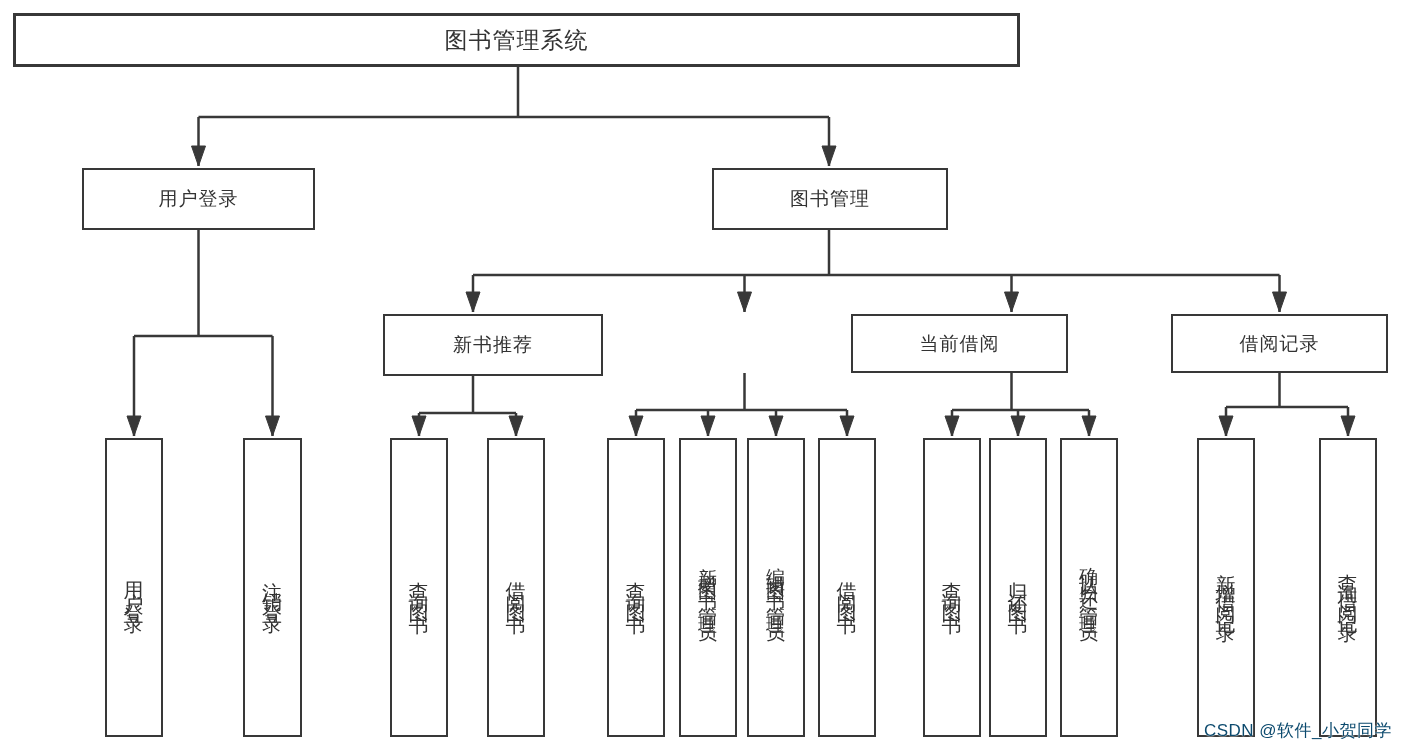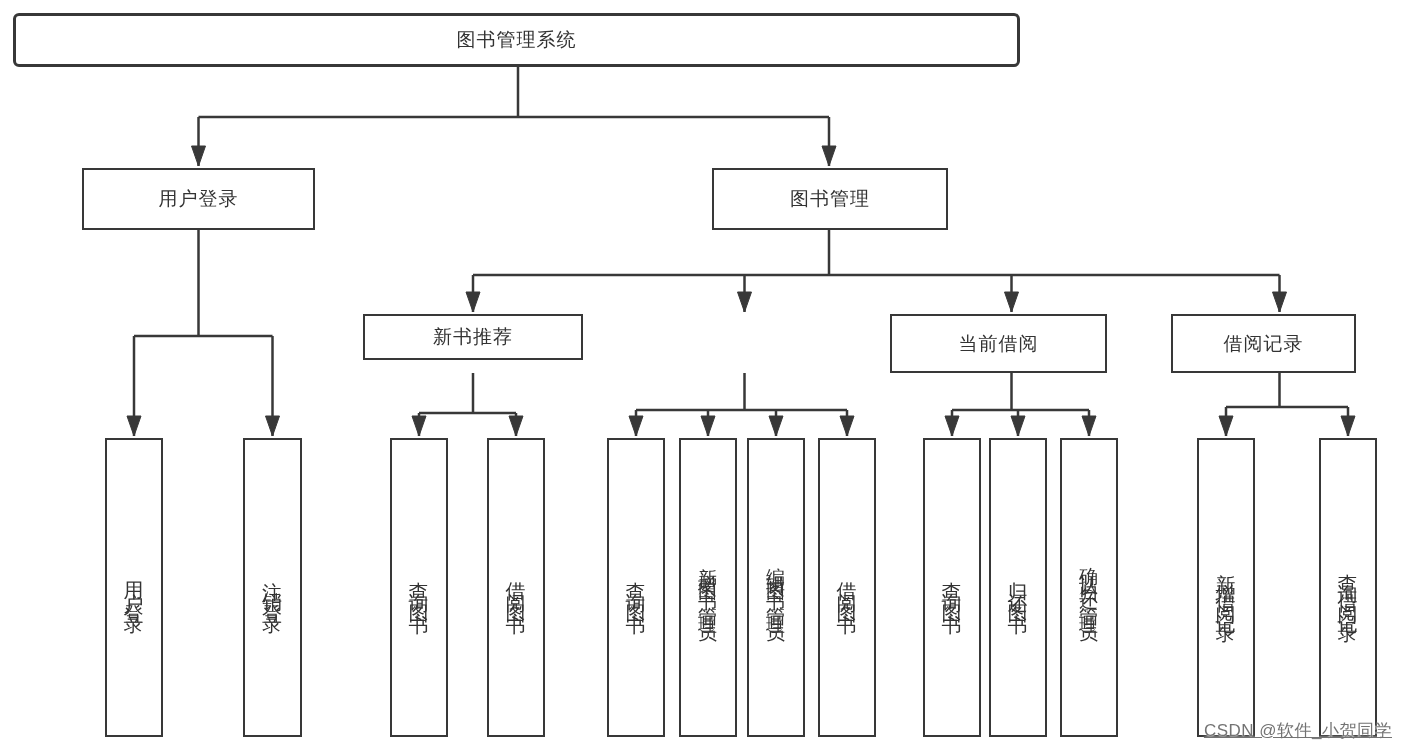--- a/index.html
+++ b/index.html
@@ -17,40 +17,39 @@
     box-sizing:border-box;
     border:2.5px solid #383838;
     background:#ffffff;
     display:flex;
     align-items:center;
     justify-content:center;
     font-size:19px;
     letter-spacing:1px;
     color:#333333;
   }
-  .node.root{border-width:3px;font-size:19px;border-radius:6px;}
+  .node.root{border-width:3px;font-size:23px;}
   .node.leaf{border-width:2px;}
   .node.leaf .vtext{
     writing-mode:vertical-rl;
     text-orientation:mixed;
     font-size:20px;
     line-height:1;
     letter-spacing:11px;
     white-space:nowrap;
   }
   .watermark{
     position:absolute;
     right:13px;
     bottom:5px;
     font-size:17px;
     letter-spacing:0.5px;
-    color:#737373;
+    color:#0c4a6e;
     text-shadow:0 0 2px #ffffff,0 0 1px #ffffff;
     pointer-events:none;
-    text-decoration:underline;
   }
 </style>
 </head>
 <body>
 
 <div class="stage">
 
   <svg class="connectors" width="1405" height="747" viewBox="0 0 1405 747" aria-hidden="true">
     <defs>
       <marker id="arw" markerUnits="userSpaceOnUse" markerWidth="22" markerHeight="16" refX="21" refY="8" orient="auto">
@@ -87,23 +86,23 @@
       <line x1="1226" y1="407" x2="1226" y2="436" marker-end="url(#arw)"></line>
       <line x1="1348" y1="407" x2="1348" y2="436" marker-end="url(#arw)"></line>
     </g>
   </svg>
 
   <div class="node root" style="left:13px;top:13px;width:1007px;height:54px">图书管理系统</div>
 
   <div class="node" style="left:82px;top:168px;width:233px;height:62px">用户登录</div>
   <div class="node" style="left:712px;top:168px;width:236px;height:62px">图书管理</div>
 
-  <div class="node" style="left:363px;top:314px;width:220px;height:46px">新书推荐</div>
-  <div class="node" style="left:890px;top:314px;width:217px;height:59px">当前借阅</div>
-  <div class="node" style="left:1171px;top:314px;width:185px;height:59px">借阅记录</div>
+  <div class="node" style="left:383px;top:314px;width:220px;height:62px">新书推荐</div>
+  <div class="node" style="left:851px;top:314px;width:217px;height:59px">当前借阅</div>
+  <div class="node" style="left:1171px;top:314px;width:217px;height:59px">借阅记录</div>
 
   <div class="node leaf" style="left:105px;top:438px;width:58px;height:299px">
     <span class="vtext">用户登录</span>
   </div>
   <div class="node leaf" style="left:243px;top:438px;width:59px;height:299px">
     <span class="vtext">注销登录</span>
   </div>
 
   <div class="node leaf" style="left:390px;top:438px;width:58px;height:299px">
     <span class="vtext">查询图书</span>

